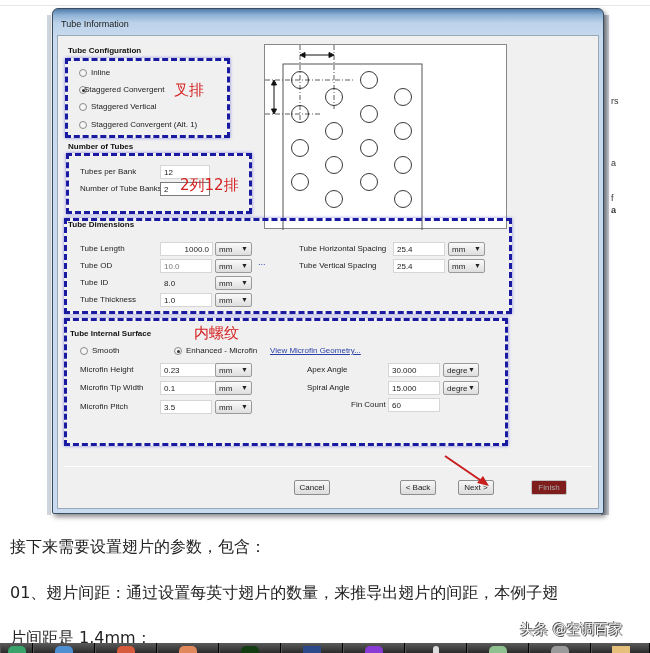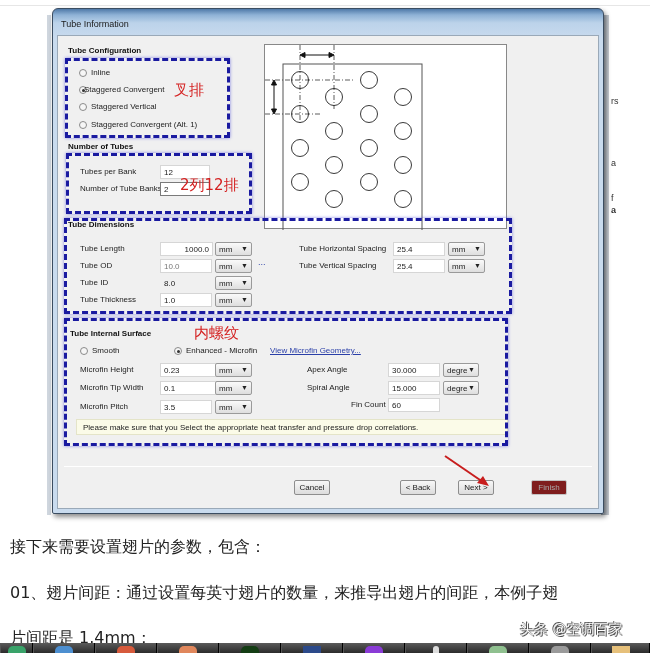--- a/index.html
+++ b/index.html
@@ -181,21 +181,20 @@
     <div class="input" style="left:330px;top:327px;width:52px;">30.000</div>
     <div class="select" style="left:385px;top:327px;width:36px;"><span>degre</span><span class="arrow">▼</span></div>
 
     <div class="lbl" style="left:249px;top:347px;">Spiral Angle</div>
     <div class="input" style="left:330px;top:345px;width:52px;">15.000</div>
     <div class="select" style="left:385px;top:345px;width:36px;"><span>degre</span><span class="arrow">▼</span></div>
 
     <div class="lbl" style="left:249px;top:364px;margin-left:44px;">Fin Count</div>
     <div class="input" style="left:330px;top:362px;width:52px;">60</div>
 
-    <div class="notice">Please make sure that you Select the appropriate heat transfer and pressure drop correlations.</div>
 
     <div class="annot-box" style="left:7px;top:22px;width:165px;height:80px;"></div>
     <div class="annot-text" style="left:116px;top:45px;">叉排</div>
 
     <div class="annot-box" style="left:8px;top:117px;width:186px;height:61px;"></div>
     <div class="annot-text" style="left:122px;top:140px;">2列12排</div>
 
     <div class="annot-box" style="left:6px;top:182px;width:448px;height:96px;"></div>
 
     <div class="annot-box" style="left:6px;top:282px;width:444px;height:128px;"></div>

